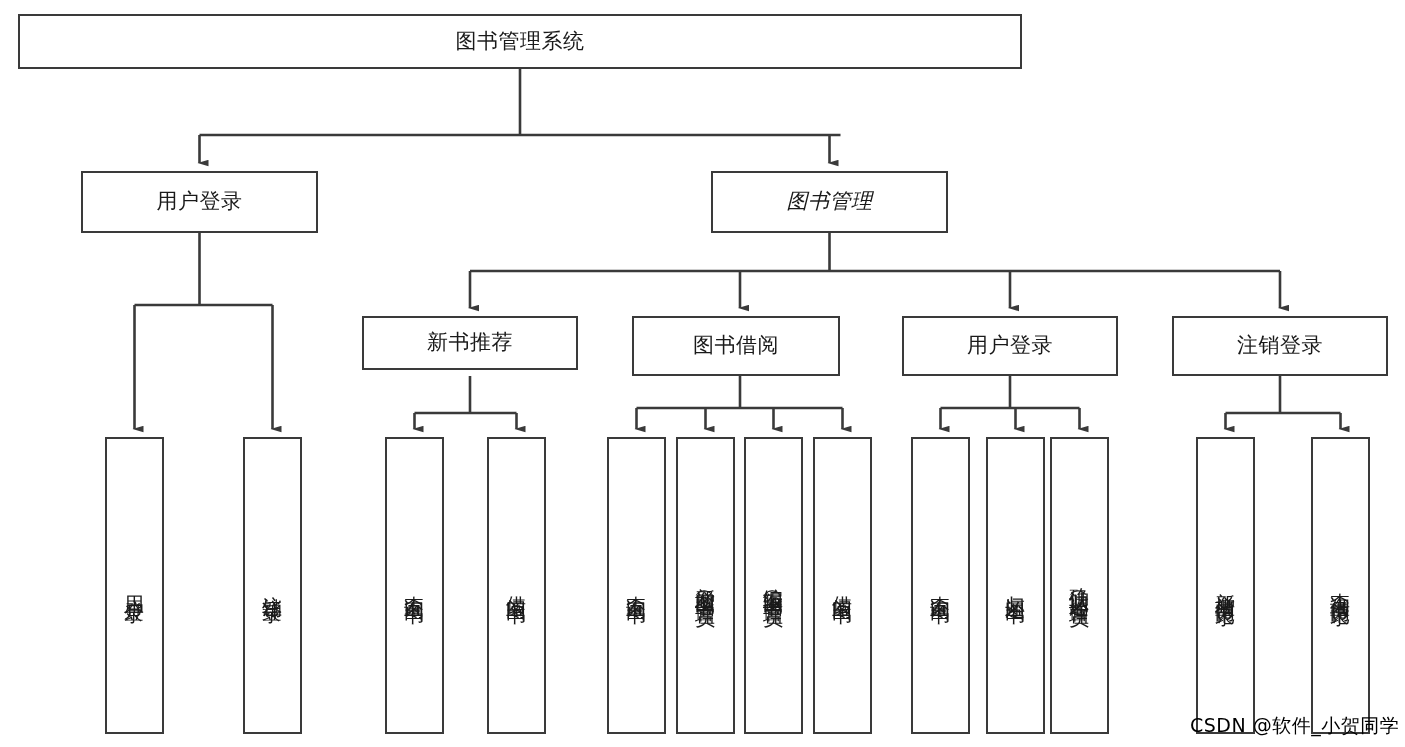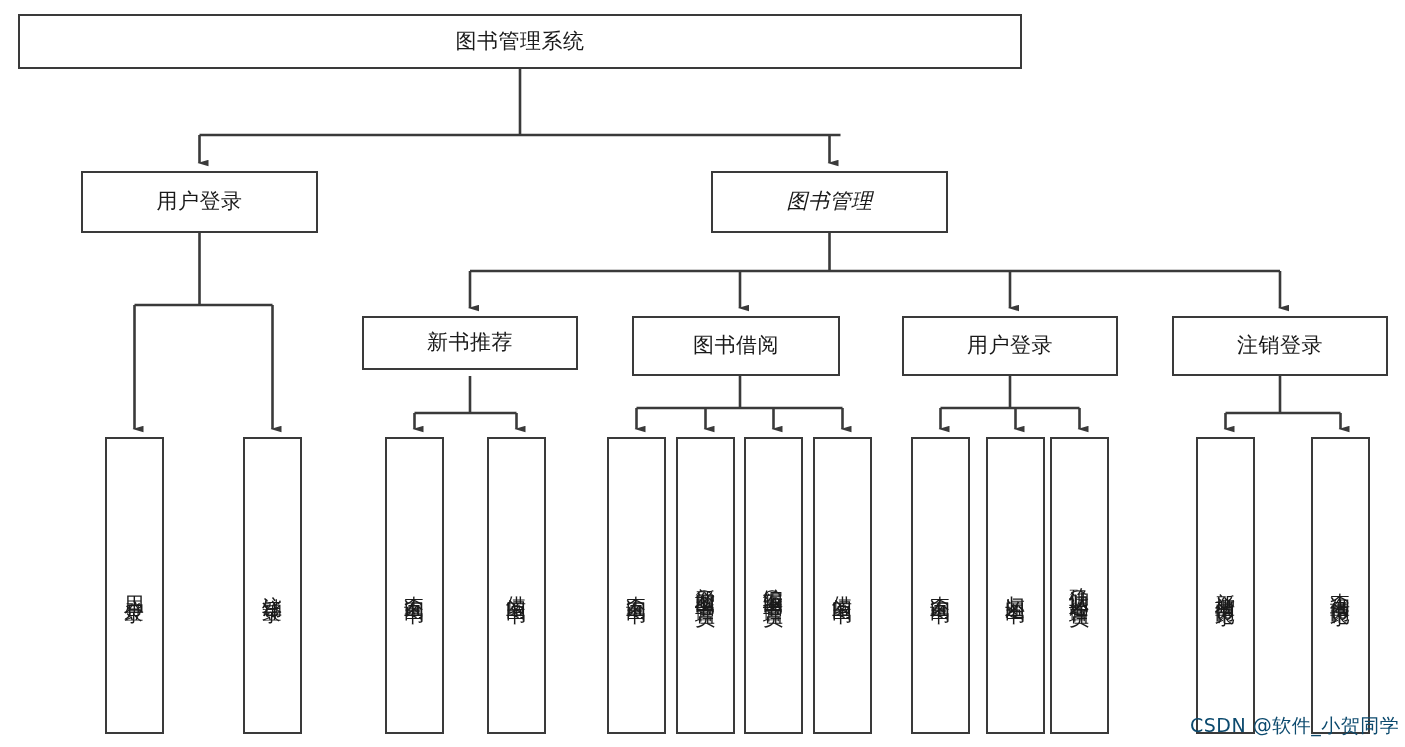--- a/index.html
+++ b/index.html
@@ -58,21 +58,21 @@
   }
   .node.vert .node-label {
     writing-mode: vertical-rl;
     text-orientation: upright;
     font-size: 20px;
     letter-spacing: 3px;
     line-height: 1;
   }
   .watermark {
     position: absolute;
-    color: #0c4a6e;
+    color: #000000;
     font-size: 19px;
     white-space: nowrap;
     letter-spacing: 0.5px;
     user-select: none;
   }
 </style>
 </head>
 <body>
 
 <div id="diagram-root">

